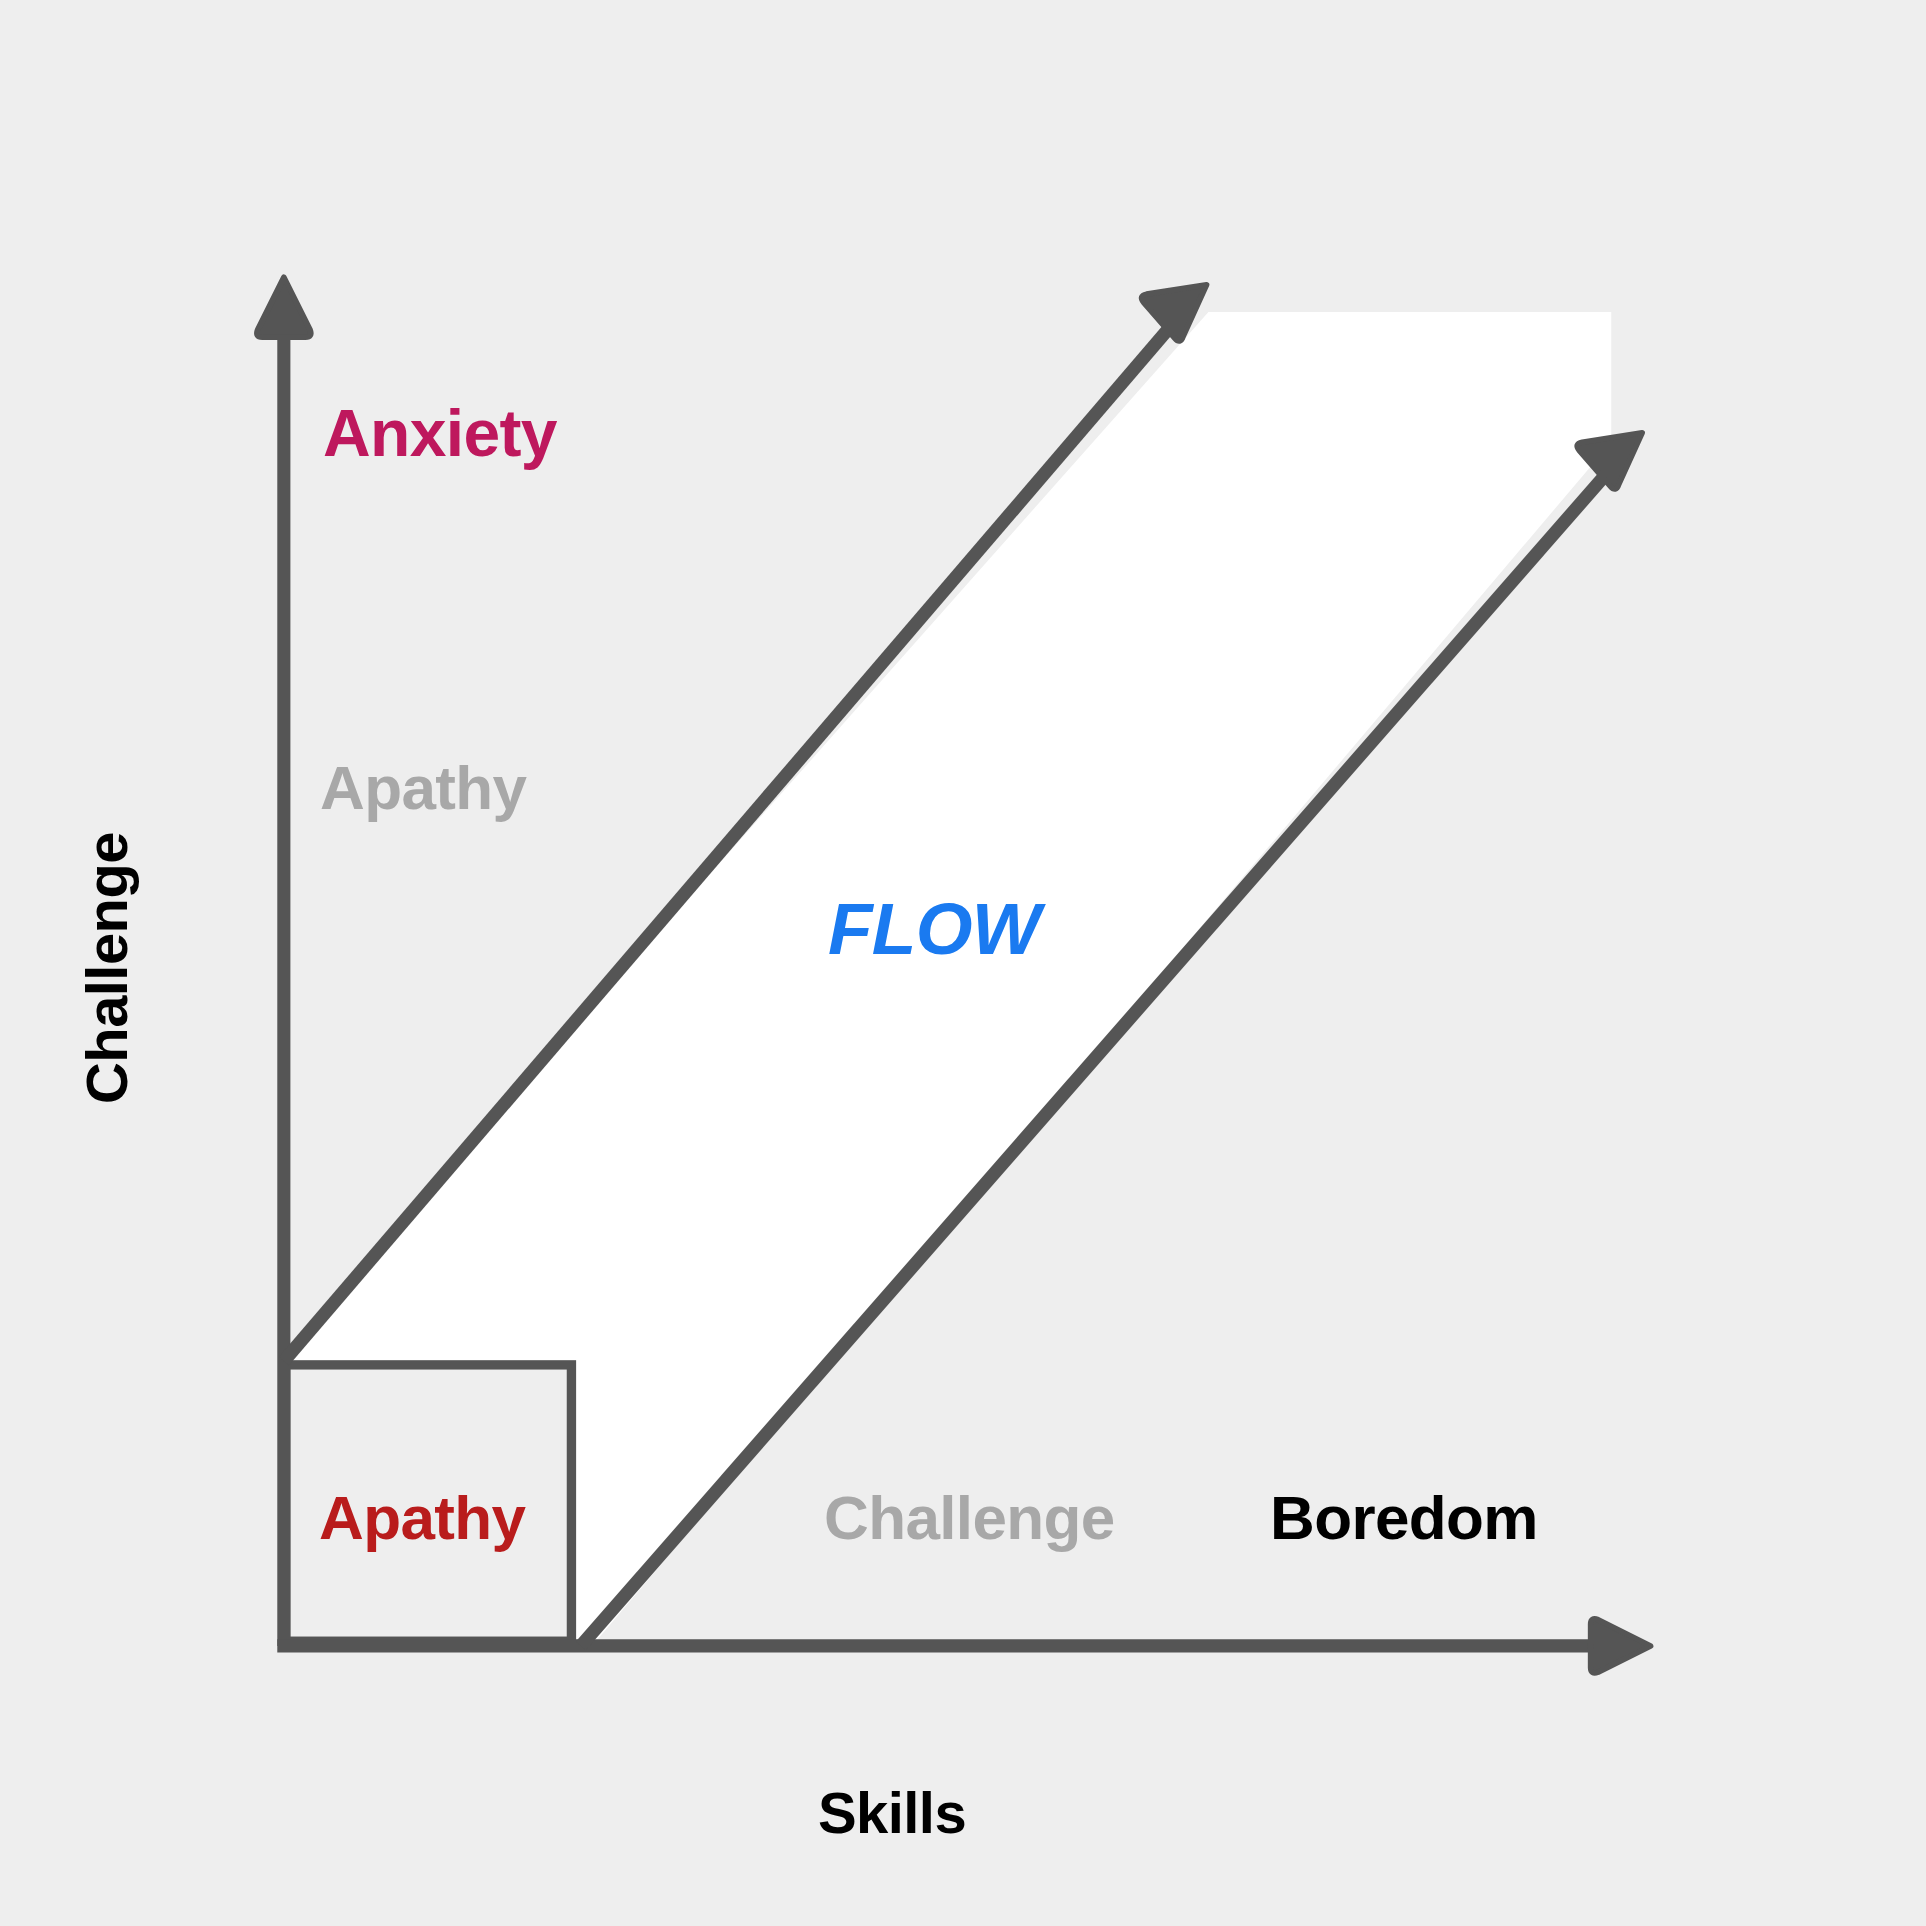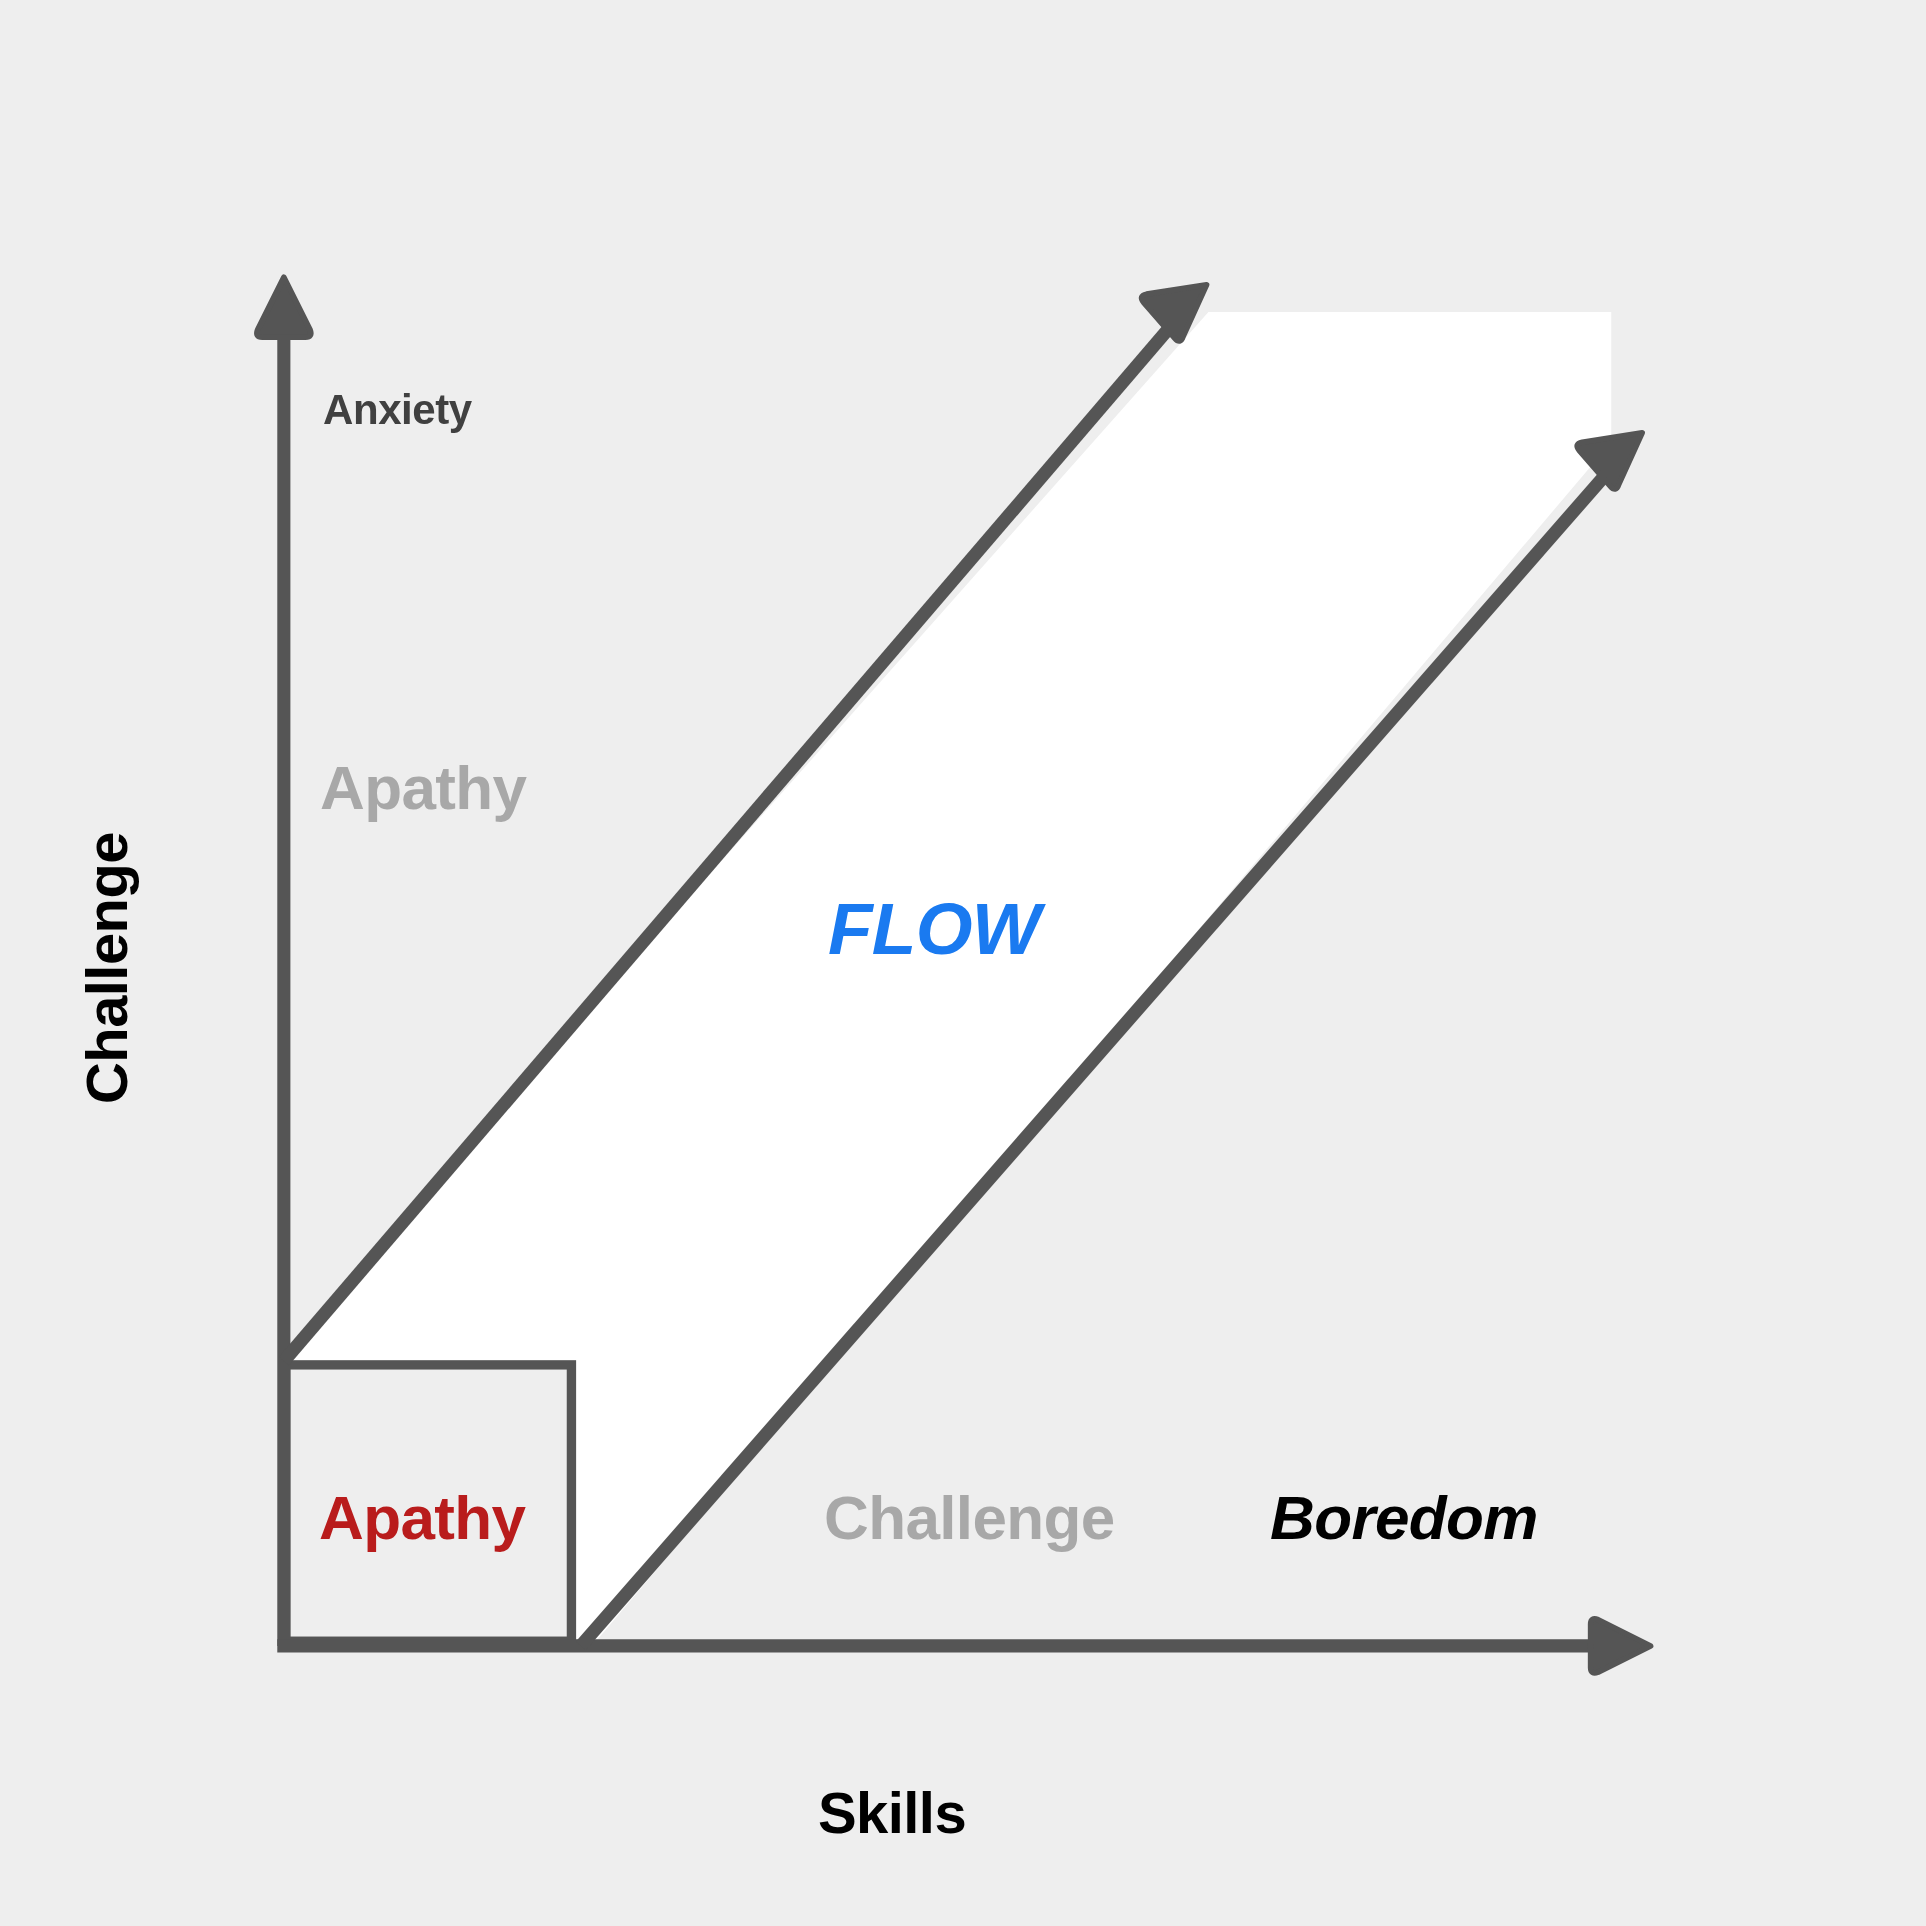--- a/index.html
+++ b/index.html
@@ -34,23 +34,23 @@
   }
   .axis-title {
     position: absolute;
     font-weight: bold;
     white-space: nowrap;
     line-height: 1;
     letter-spacing: -0.01em;
   }
   #label-anxiety {
     left: 323px;
-    top: 389px;
-    font-size: 42px;
-    color: #404040;
+    top: 400px;
+    font-size: 66px;
+    color: #be185d;
   }
   #label-doubt {
     left: 320px;
     top: 757px;
     font-size: 62px;
     color: #a8a8a8;
   }
   #label-flow {
     left: 828px;
     top: 892px;
@@ -69,21 +69,20 @@
     left: 824px;
     top: 1487px;
     font-size: 62px;
     color: #a8a8a8;
   }
   #label-boredom {
     left: 1270px;
     top: 1487px;
     font-size: 62px;
     color: #000000;
-    font-style: italic;
   }
   #label-challenge {
     left: 0px;
     top: 0px;
     font-size: 58px;
     color: #000000;
     transform: translate(78px, 1104px) rotate(-90deg);
     transform-origin: 0 0;
   }
   #label-skills {

